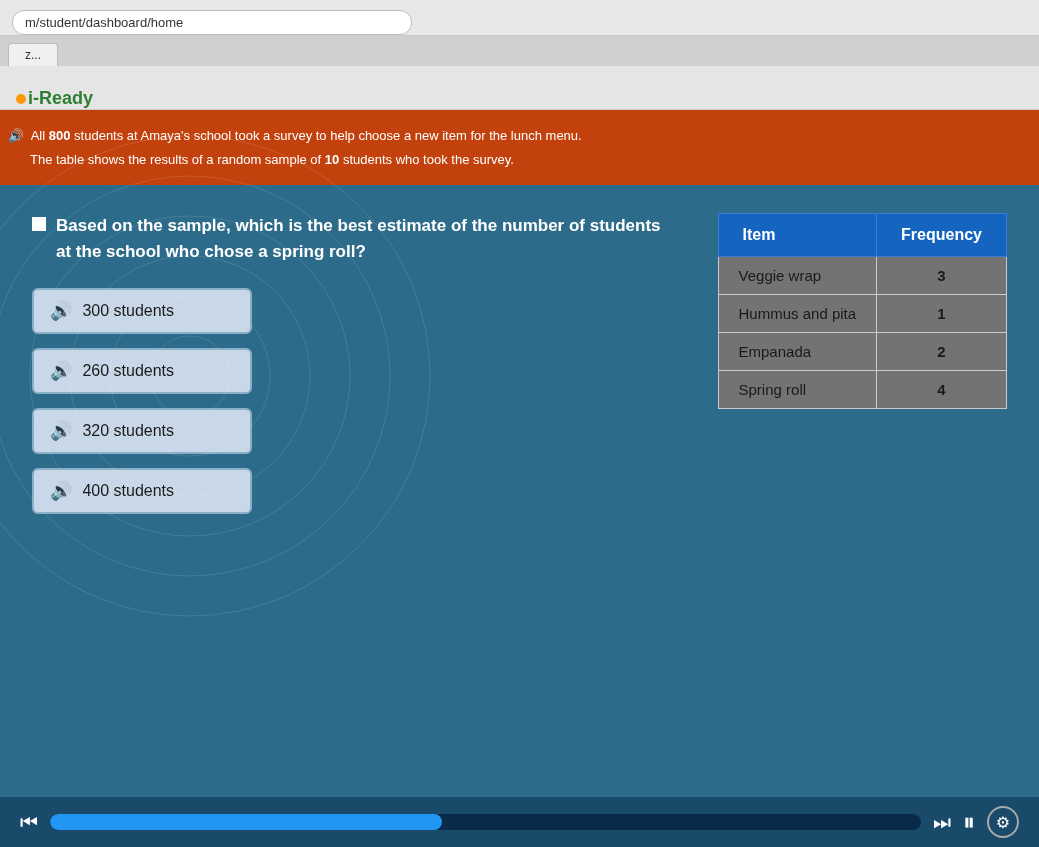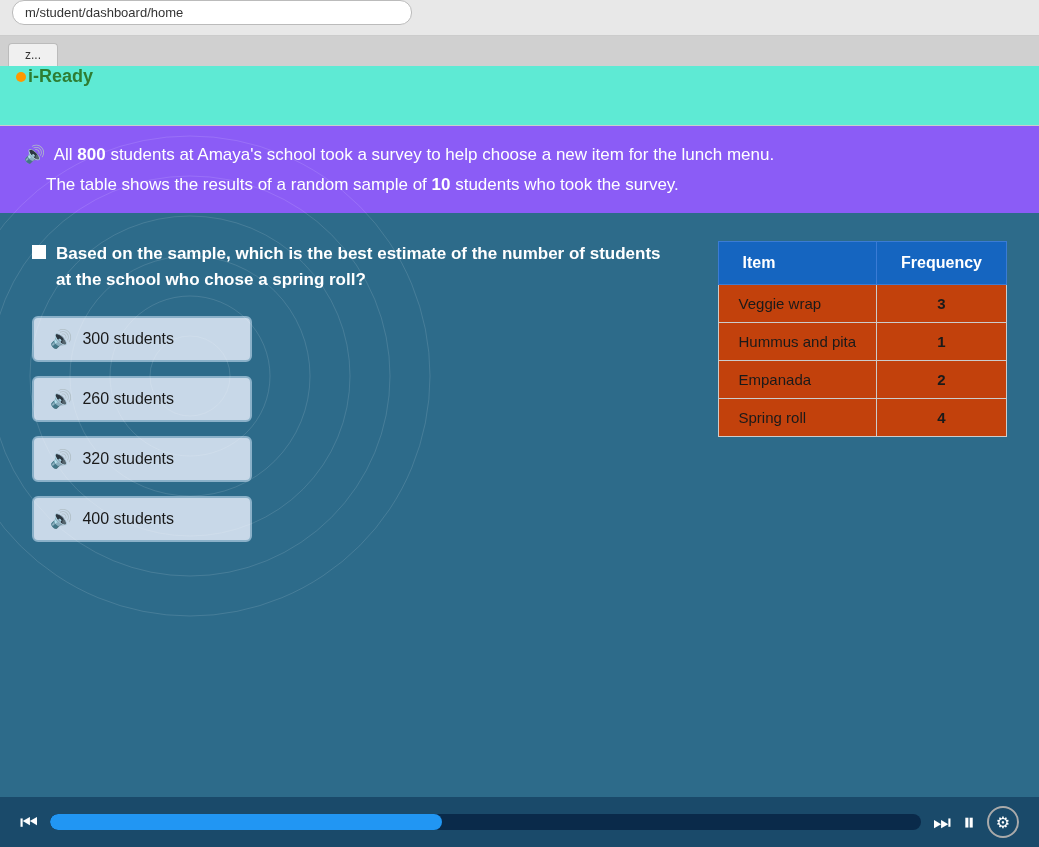--- a/index.html
+++ b/index.html
@@ -11,21 +11,21 @@
       font-family: Arial, sans-serif;
       overflow: hidden;
       position: relative;
     }
 
     
     .browser-bar {
       background: #e8e8e8;
       height: 36px;
       display: flex;
-      align-items: flex-start;
+      align-items: flex-end;
       padding: 0 12px;
       border-bottom: 1px solid #ccc;
     }
 
     .url-bar {
       background: white;
       border: 1px solid #bbb;
       border-radius: 12px;
       padding: 4px 12px;
       font-size: 13px;
@@ -55,24 +55,24 @@
     .main-content {
       width: 1039px;
       height: 781px;
       background: #2d6b8a;
       position: relative;
       overflow: hidden;
     }
 
     
     .header-bar {
-      background: #5eead4;
-      height: 60px;
-      display: flex;
-      align-items: flex-start;
+      background: #e5e5e5;
+      height: 44px;
+      display: flex;
+      align-items: flex-end;
       padding: 0 16px;
       border-bottom: 1px solid #ccc;
     }
 
     .iready-logo {
       font-size: 18px;
       font-weight: bold;
       color: #2e7d32;
       margin-right: 24px;
       display: flex;
@@ -89,24 +89,24 @@
     }
 
     .lesson-title {
       font-size: 15px;
       color: #333;
       font-style: italic;
     }
 
     
     .instruction-banner {
-      background: #8b5cf6;
-      padding: 16px 24px;
+      background: #c2410c;
+      padding: 16px 8px;
       color: white;
-      font-size: 17px;
+      font-size: 13px;
       line-height: 1.5;
     }
 
     .instruction-banner strong {
       font-weight: bold;
     }
 
     
     .content-area {
       display: flex;
@@ -178,21 +178,21 @@
       font-weight: bold;
       border: 1px solid #3a7bd5;
       text-align: left;
     }
 
     .freq-table td {
       padding: 10px 20px;
       font-size: 15px;
       color: #1a1a1a;
       border: 1px solid #ccc;
-      background: #c2410c;
+      background: #737373;
     }
 
     .freq-table td.freq-val {
       text-align: center;
       font-weight: bold;
     }
 
     
     .progress-bar-area {
       position: absolute;

